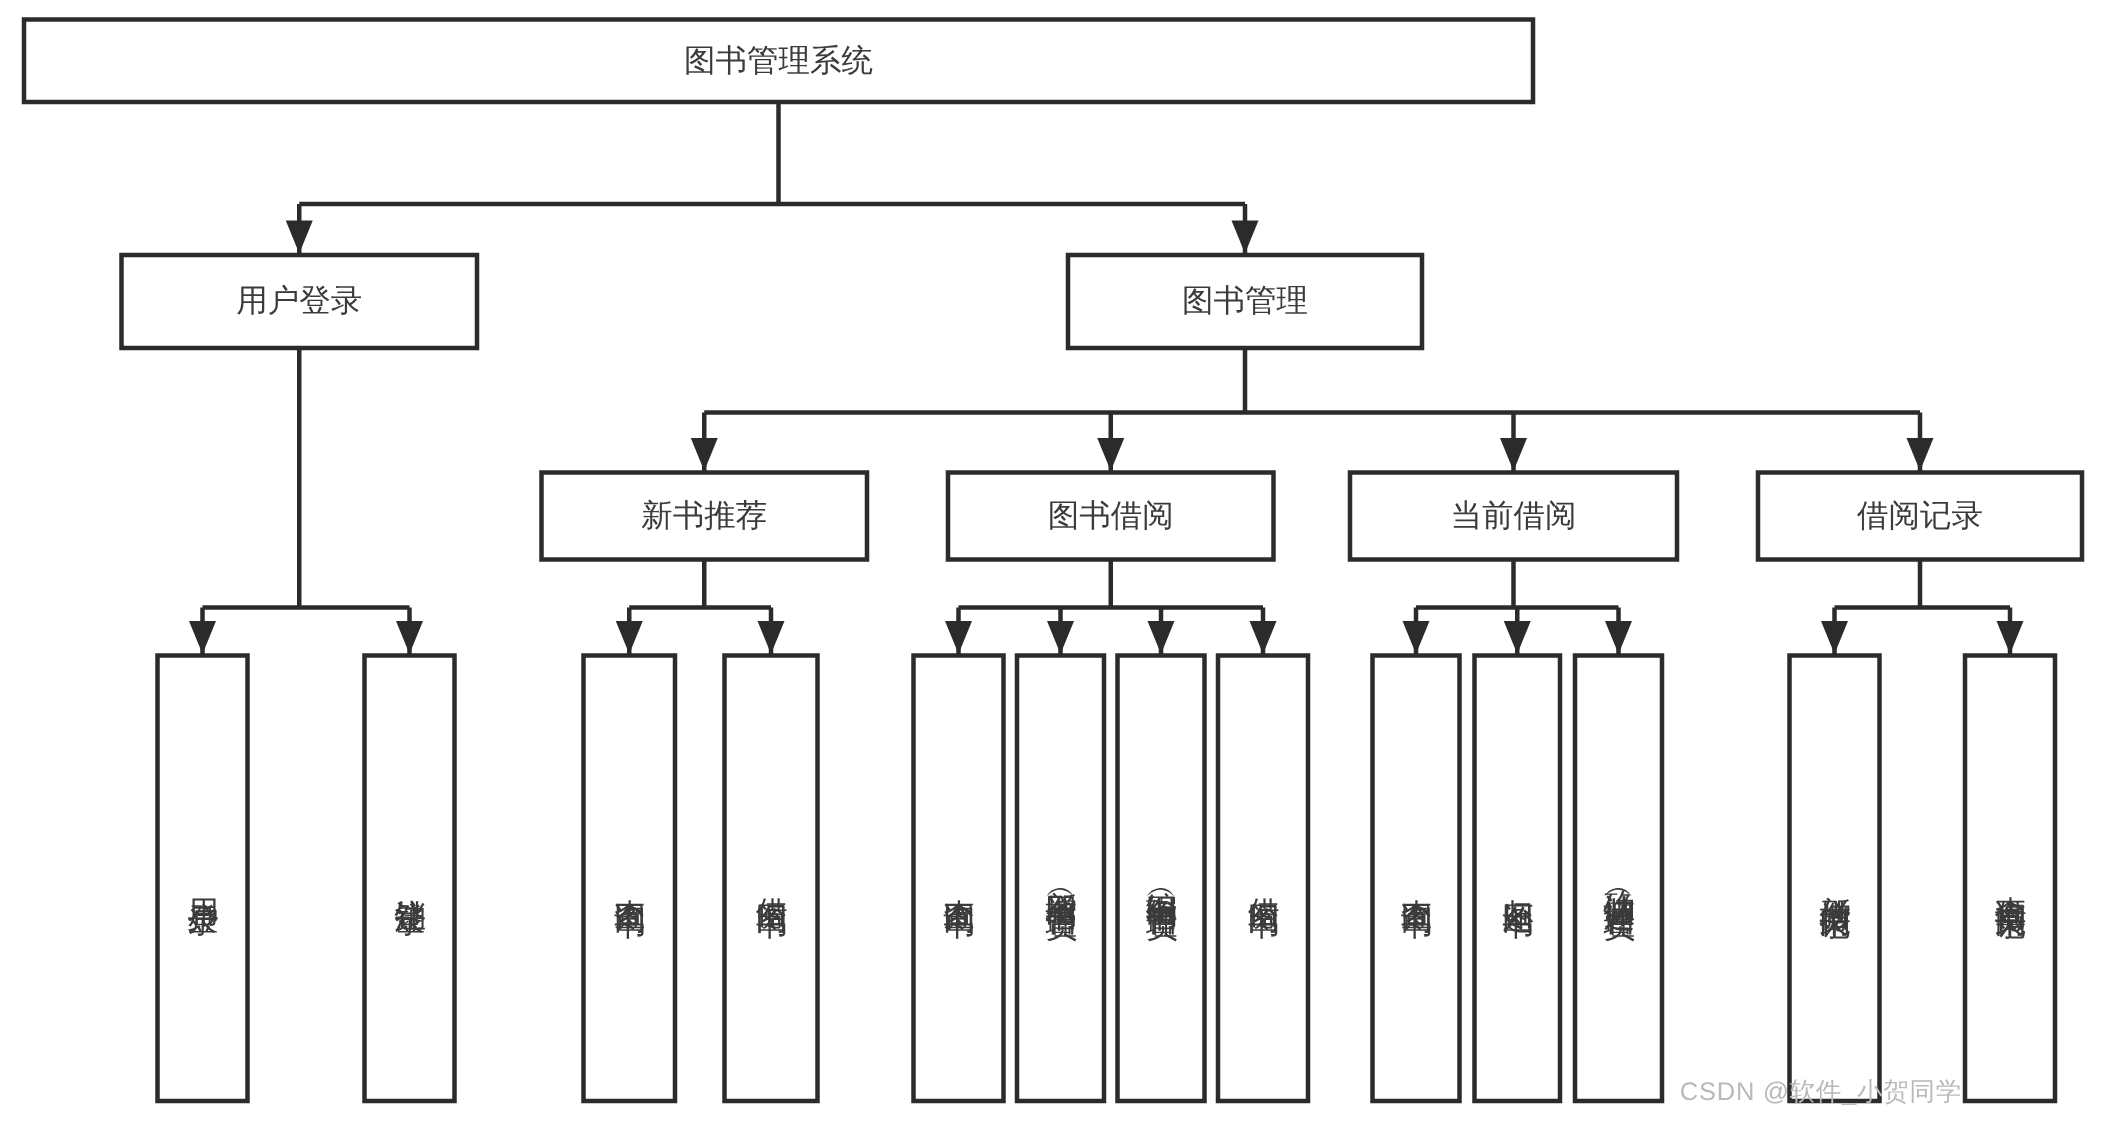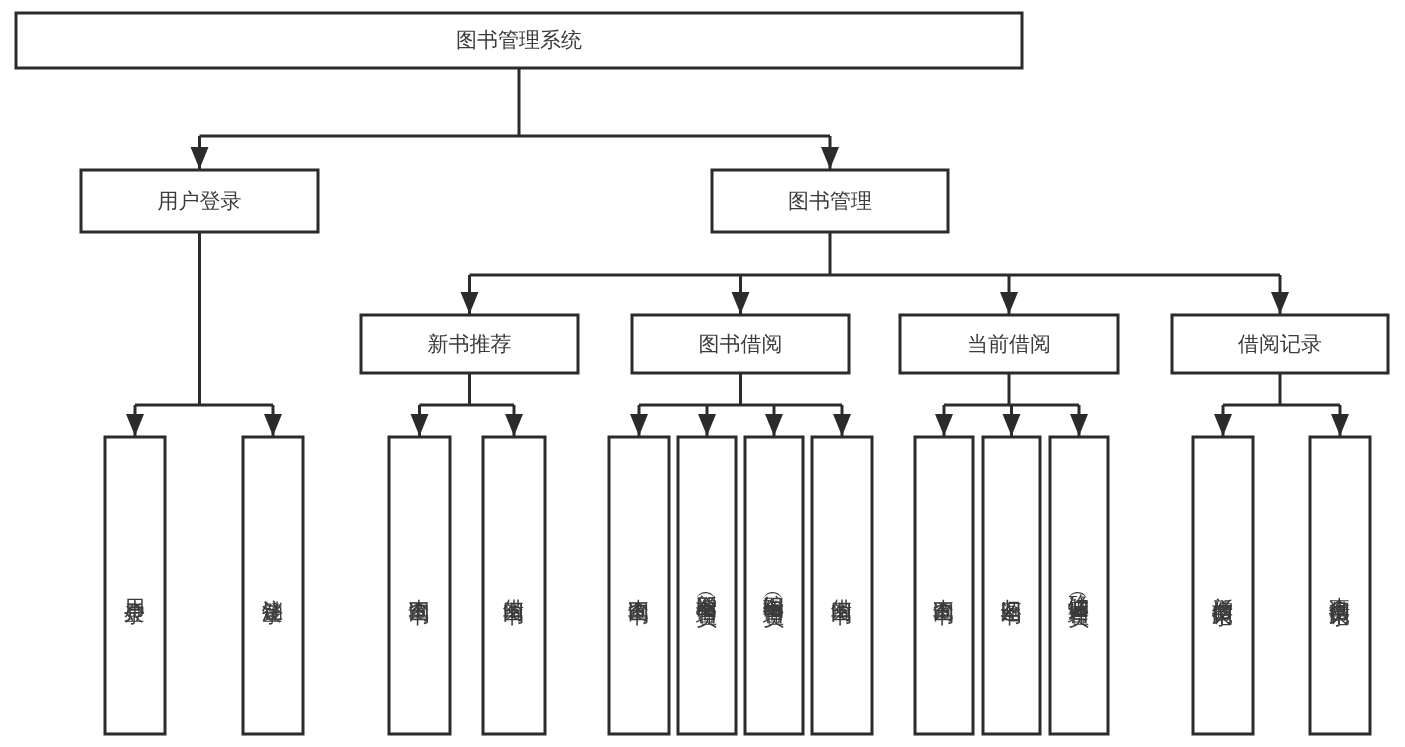--- a/index.html
+++ b/index.html
@@ -178,13 +178,14 @@
       <div class="node-label-v" style="left: 678px; top: 437px; width: 58px; height: 297px;">新增图书（管理员）</div>
       <div class="node-label-v" style="left: 745px; top: 437px; width: 58px; height: 297px;">编辑图书（管理员）</div>
       <div class="node-label-v" style="left: 812px; top: 437px; width: 60px; height: 297px;">借阅图书</div>
       <div class="node-label-v" style="left: 915px; top: 437px; width: 58px; height: 297px;">查询图书</div>
       <div class="node-label-v" style="left: 983px; top: 437px; width: 57px; height: 297px;">归还图书</div>
       <div class="node-label-v" style="left: 1050px; top: 437px; width: 58px; height: 297px;">确认归还（管理员）</div>
       <div class="node-label-v" style="left: 1193px; top: 437px; width: 60px; height: 297px;">新增借阅记录</div>
       <div class="node-label-v" style="left: 1310px; top: 437px; width: 60px; height: 297px;">查询借阅记录</div>
     </div>
 
+  <div class="watermark">CSDN @软件_小贺同学</div>
 </div>
 
 </body></html>

